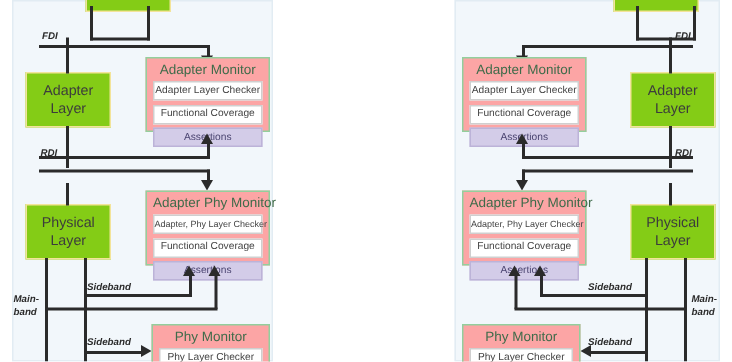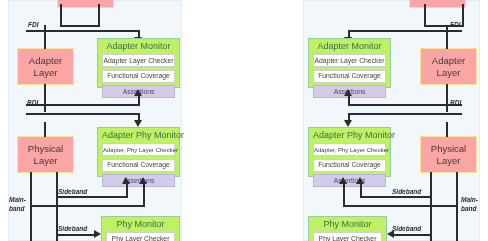--- a/index.html
+++ b/index.html
@@ -6,27 +6,27 @@
   body{width:488px;height:241px;position:relative;overflow:hidden;
        font-family:"Liberation Sans",sans-serif;}
   .stage{position:absolute;left:0;top:0;width:488px;height:241px;background:#ffffff;}
 
   
   .panel{position:absolute;background:#f2f7fb;border:1px solid #e2ecf3;box-sizing:border-box;}
   #panel-left{left:8px;top:0px;width:174px;height:241px;}
   #panel-right{left:303px;top:0px;width:177px;height:241px;}
 
   
-  .ybox{position:absolute;background:#fca5a5;border:1px solid #f3e49a;box-sizing:border-box;
+  .ybox{position:absolute;background:#84cc16;border:1px solid #f3e49a;box-sizing:border-box;
         display:flex;flex-direction:column;align-items:center;justify-content:center;
         color:#3c3c3c;font-size:9.5px;line-height:12px;text-align:center;}
   .ybox span{display:block;}
 
   
-  .gbox{position:absolute;background:#bef264;border:1px solid #93cf9d;box-sizing:border-box;
+  .gbox{position:absolute;background:#fca5a5;border:1px solid #93cf9d;box-sizing:border-box;
         padding:2px 4px 3px 4px;}
   .gtitle{color:#3f6b4a;font-size:9px;line-height:11px;text-align:center;
           margin:0 0 2px 0;white-space:nowrap;}
   .grow{background:#ffffff;border:1px solid #cfcfcf;box-sizing:border-box;
         color:#444;font-size:6.8px;line-height:8px;text-align:center;
         padding:1.5px 0;margin-bottom:2.5px;white-space:nowrap;}
   .grow.tiny{font-size:6px;}
   .grow.assert{background:#d3cce8;border-color:#bcb3d8;color:#4a4470;margin-bottom:0;}
 
   

